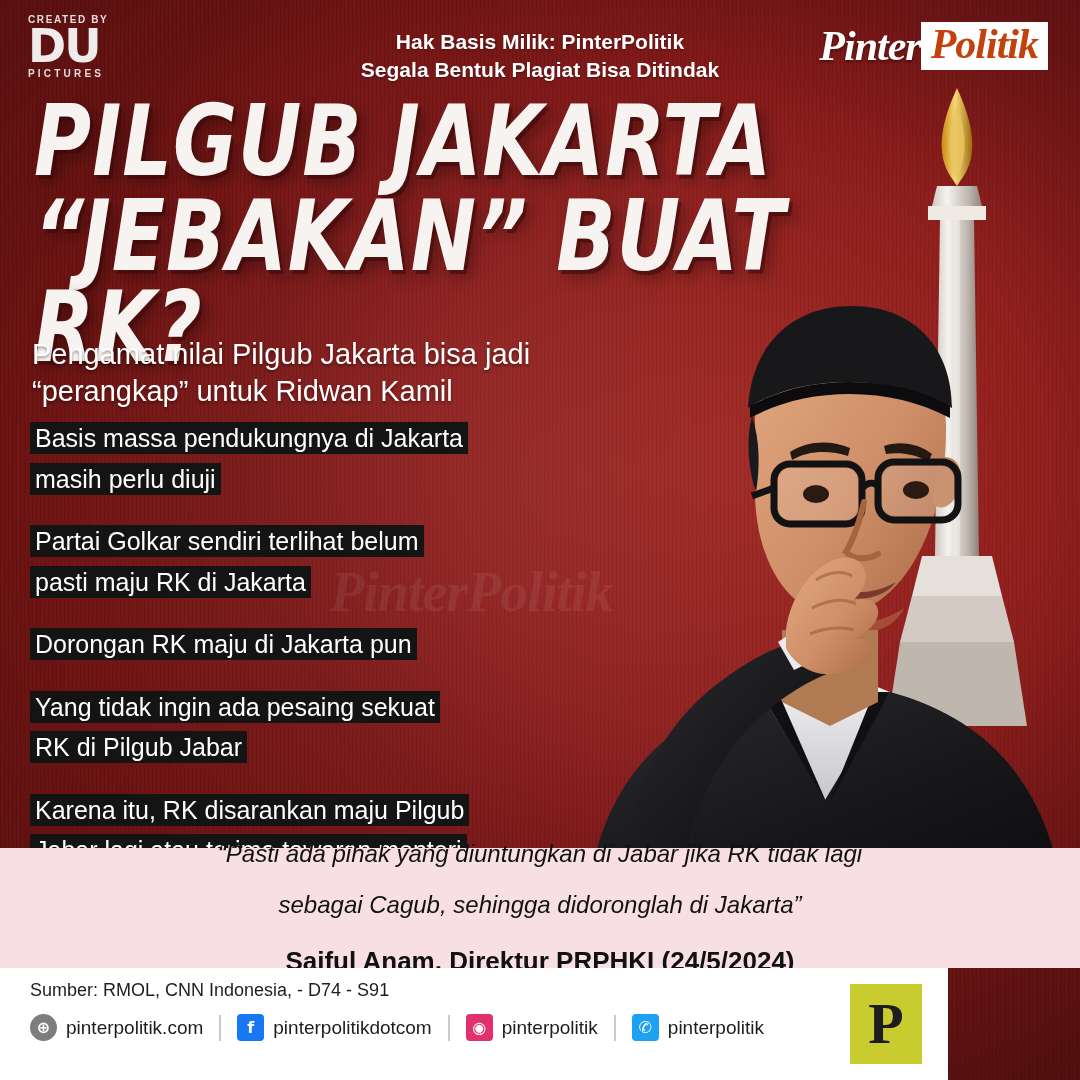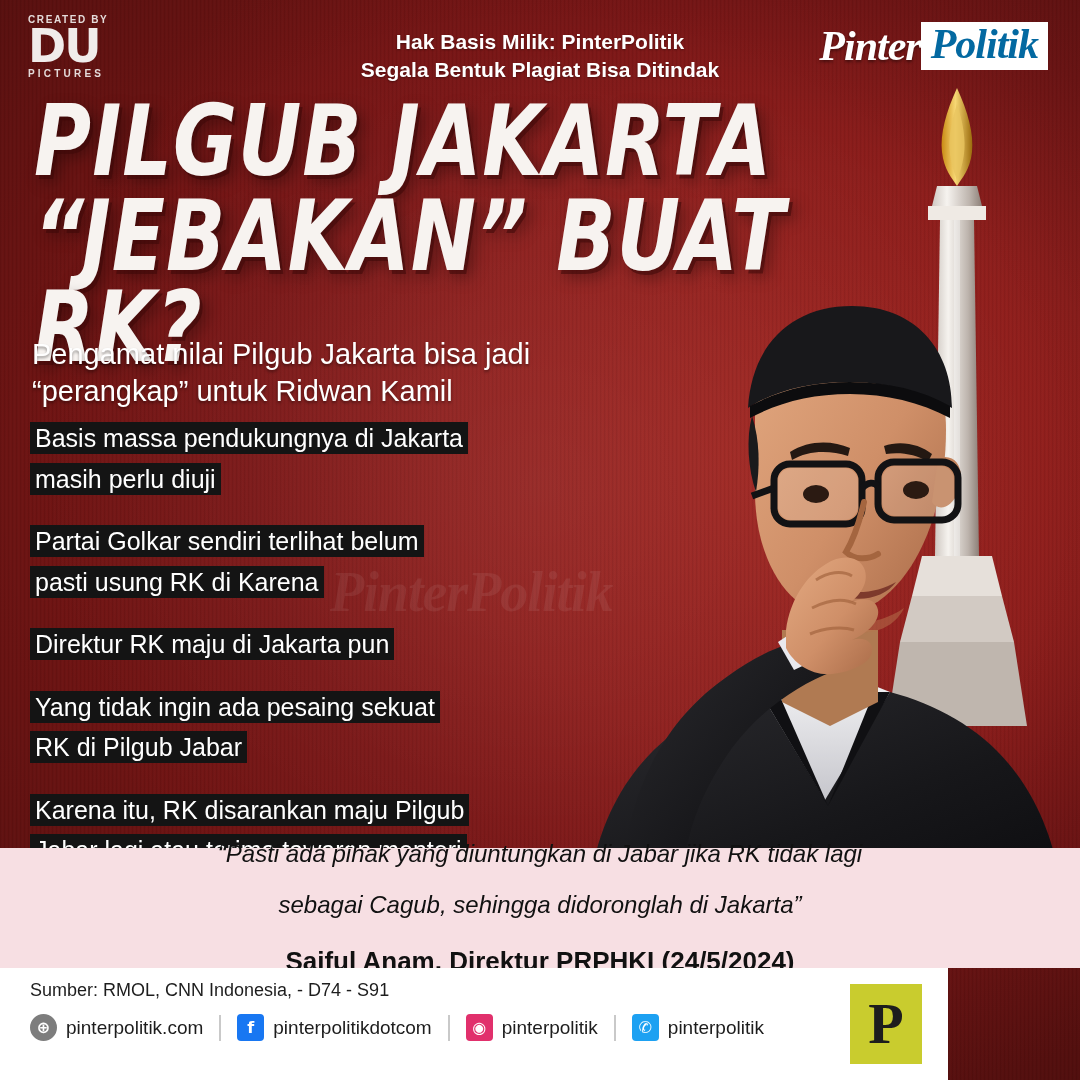--- a/index.html
+++ b/index.html
@@ -95,21 +95,21 @@
     color: #ffffff;
     font-size: 42px;
     font-weight: bold;
     font-style: italic;
     letter-spacing: -1px;
     text-shadow: 0 2px 3px rgba(0,0,0,0.4);
     margin-left: 36px;
   }
   .brand-politik {
     background: #ffffff;
-    color: #0369a1;
+    color: #c2410c;
     font-size: 42px;
     font-weight: bold;
     font-style: italic;
     letter-spacing: -1px;
     padding: 0 10px 3px 10px;
     line-height: 1.05;
   }
 
   
   .monas {
@@ -441,24 +441,24 @@
     <div>“perangkap” untuk Ridwan Kamil</div>
   </div>
 
   <div class="points">
     <div class="point">
       <span class="prow"><span class="ptext">Basis massa pendukungnya di Jakarta</span></span>
       <span class="prow"><span class="ptext">masih perlu diuji</span></span>
     </div>
     <div class="point">
       <span class="prow"><span class="ptext">Partai Golkar sendiri terlihat belum</span></span>
-      <span class="prow"><span class="ptext">pasti usung RK di Karena</span></span>
+      <span class="prow"><span class="ptext">pasti maju RK di Jakarta</span></span>
     </div>
     <div class="point">
-      <span class="prow"><span class="ptext">Direktur RK maju di Jakarta pun</span></span>
+      <span class="prow"><span class="ptext">Dorongan RK maju di Jakarta pun</span></span>
     </div>
     <div class="point">
       <span class="prow"><span class="ptext">Yang tidak ingin ada pesaing sekuat</span></span>
       <span class="prow"><span class="ptext">RK di Pilgub Jabar</span></span>
     </div>
     <div class="point">
       <span class="prow"><span class="ptext">Karena itu, RK disarankan maju Pilgub</span></span>
       <span class="prow"><span class="ptext">Jabar lagi atau terima tawaran menteri</span></span>
     </div>
   </div>

